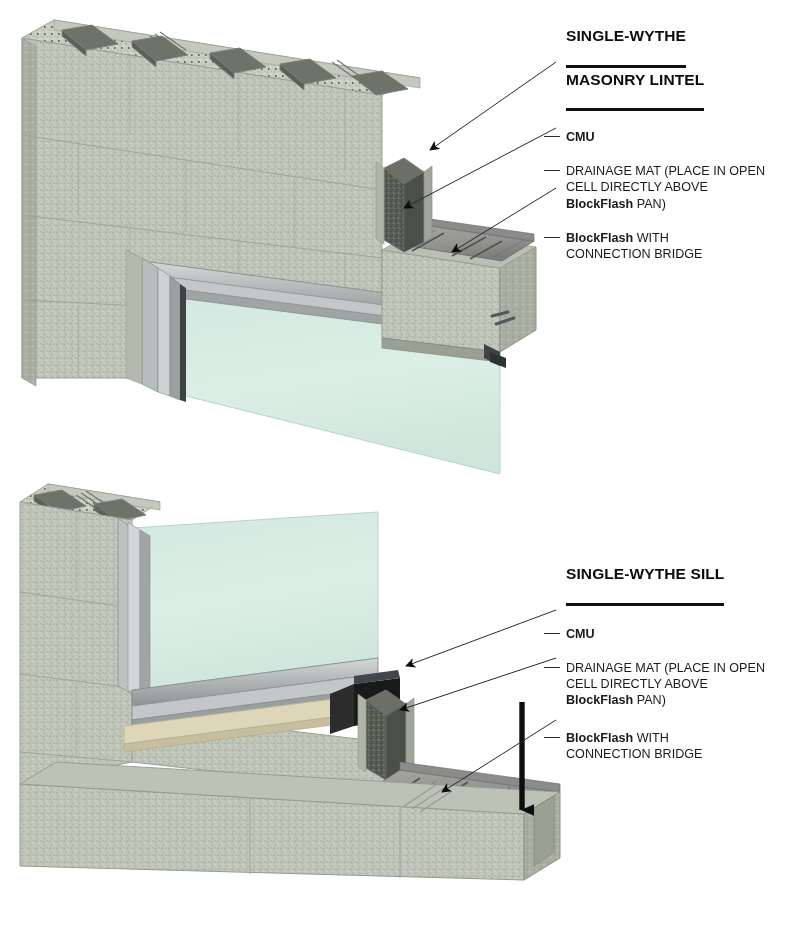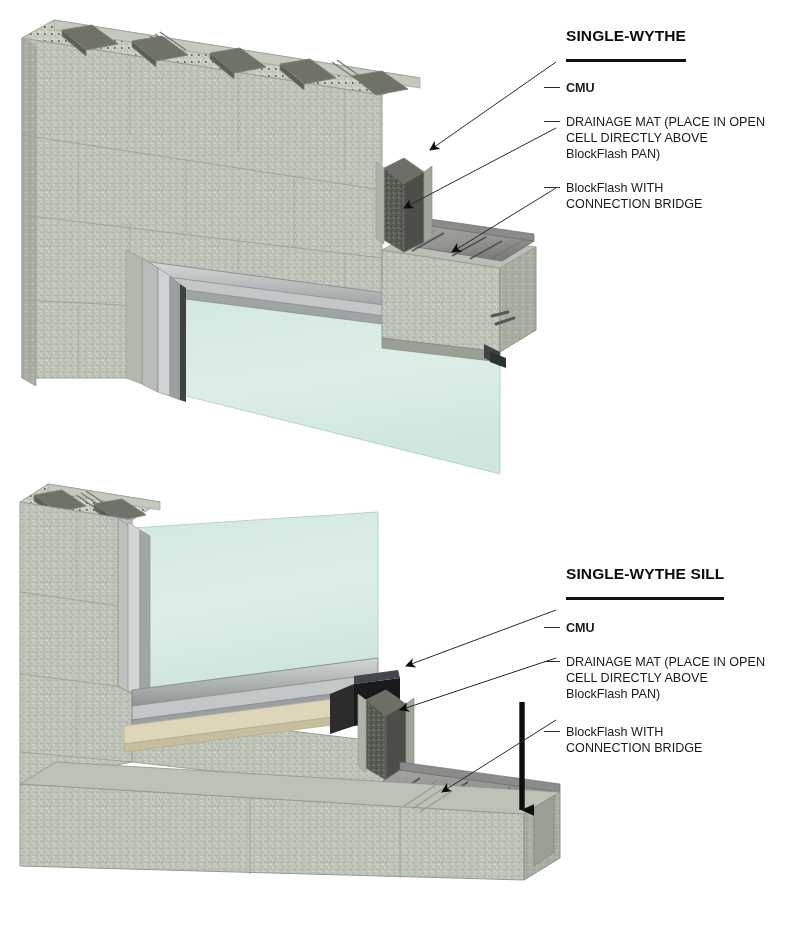--- a/index.html
+++ b/index.html
@@ -48,32 +48,32 @@
     font-size: 15.5px;
     font-weight: bold;
     letter-spacing: 0.1px;
     line-height: 1.33;
     margin: 0 0 14px 0;
     color: #0b0b0b;
   }
   .diagram-title .tline {
     display: inline-block;
     border-bottom: 3px solid #111111;
-    padding-bottom: 12px;
+    padding-bottom: 18px;
     margin-bottom: 2px;
     white-space: nowrap;
   }
   .callout {
     position: relative;
     font-size: 12.6px;
     line-height: 1.28;
     color: #1a1a1a;
     margin-bottom: 14px;
   }
-  .callout b { font-weight: normal; }
+  .callout b { font-weight: bold; }
   .callout .ln { display: block; white-space: nowrap; }
   .callout.bold-lead { font-weight: bold; }
 
   
   .lead-stub {
     position: absolute;
     left: -22px;
     top: 7px;
     width: 16px;
     height: 0;
@@ -255,20 +255,21 @@
         <path d="M556,62 L430,150" marker-end="url(#arrowL)"></path>
         <path d="M556,128 L404,208" marker-end="url(#arrowL)"></path>
         <path d="M556,188 L452,252" marker-end="url(#arrowL)"></path>
       </g>
     </svg>
 
     <div class="callout-stack" style="left:566px; top:26px;">
 
       <div class="diagram-title">
         <span class="tline">SINGLE-WYTHE</span><br>
+        <span class="tline">MASONRY LINTEL</span>
       </div>
 
       <div class="callout bold-lead" style="margin-top:16px;">
         <span class="lead-stub"></span>
         <span class="ln">CMU</span>
       </div>
 
       <div class="callout" style="margin-top:18px;">
         <span class="lead-stub"></span>
         <span class="ln">DRAINAGE MAT (PLACE IN OPEN</span>

